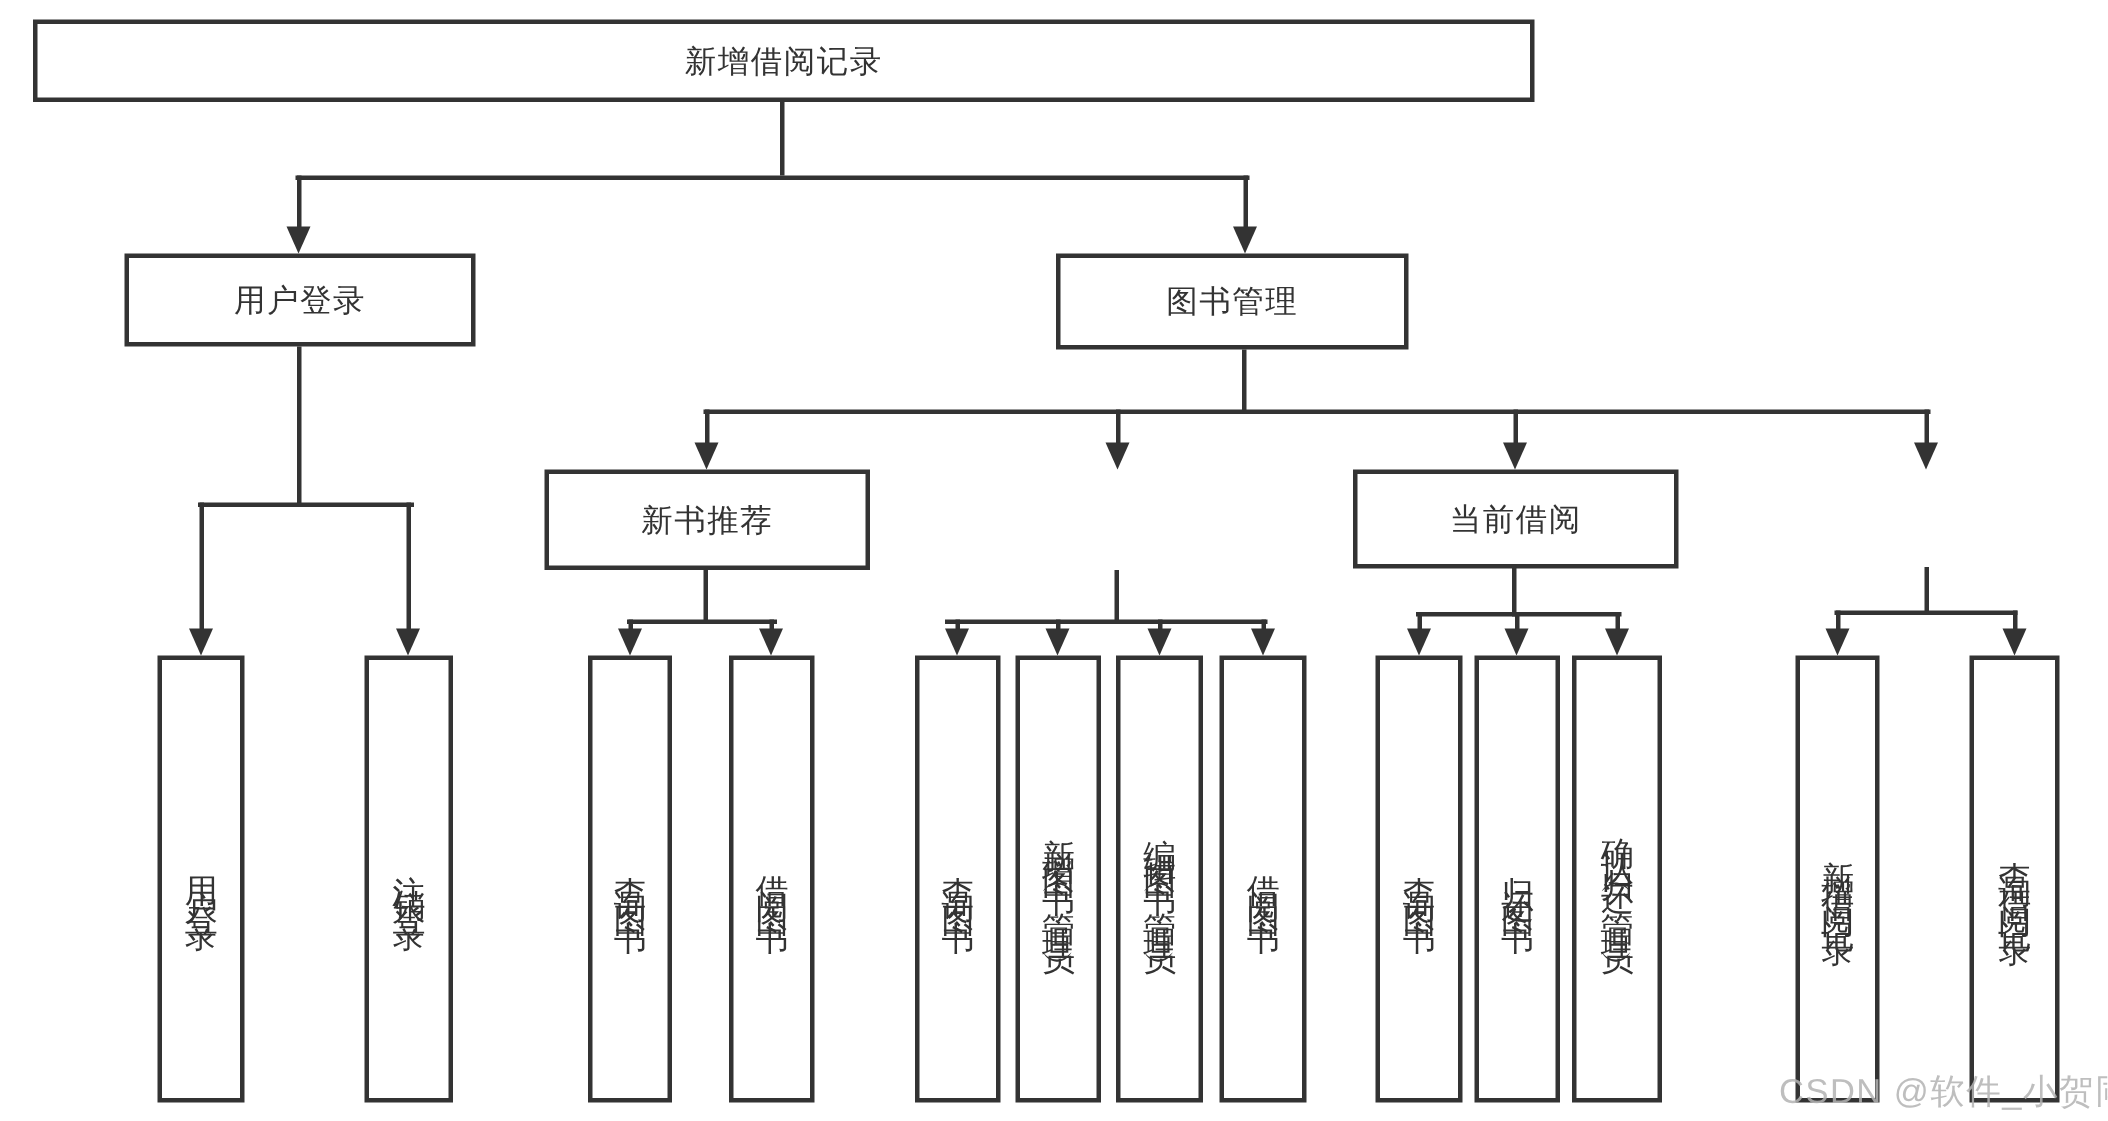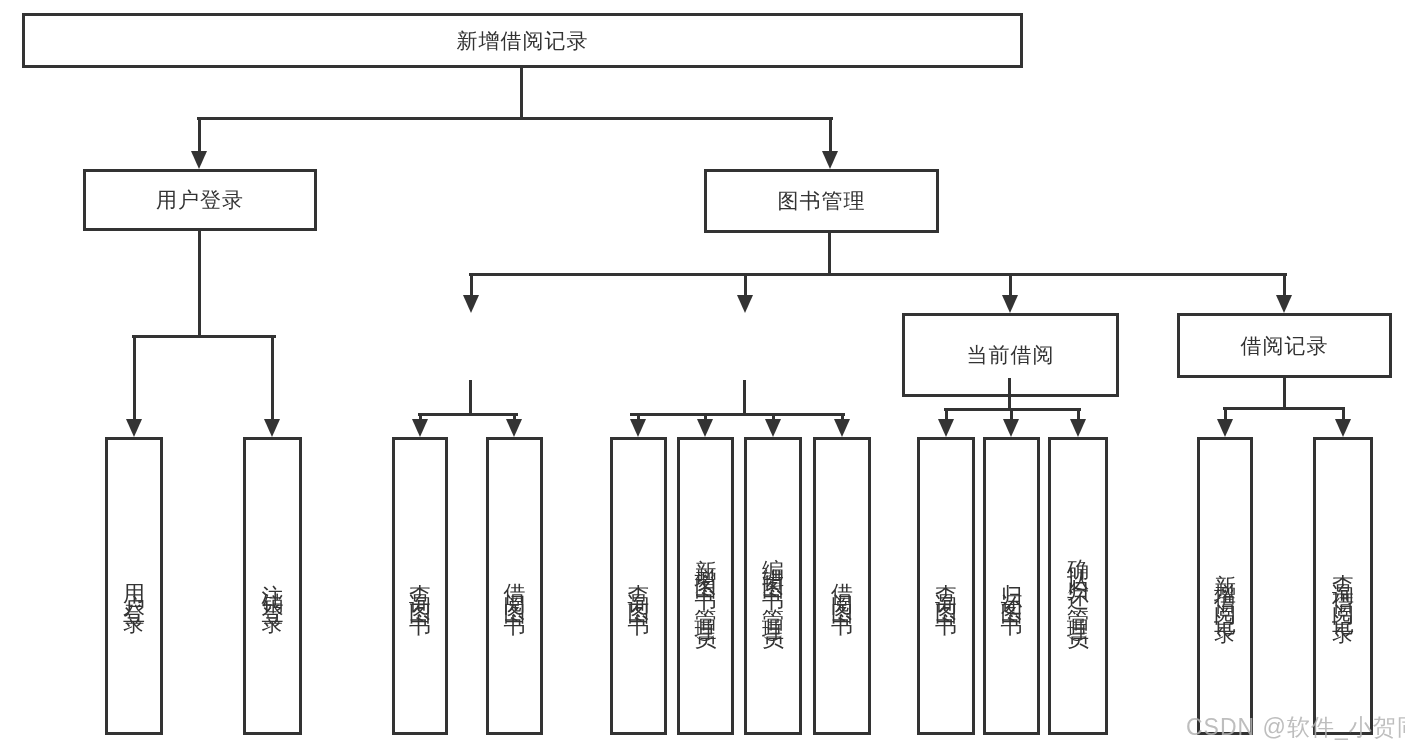--- a/index.html
+++ b/index.html
@@ -80,25 +80,25 @@
     <span>新增借阅记录</span>
   </div>
 
   <div class="node" style="left:83px; top:169px; width:234px; height:62px;">
     <span>用户登录</span>
   </div>
   <div class="node" style="left:704px; top:169px; width:235px; height:64px;">
     <span>图书管理</span>
   </div>
 
-  <div class="node" style="left:902px; top:313px; width:217px; height:84px;">
+  <div class="node" style="left:363px; top:313px; width:217px; height:67px;">
+    <span>新书推荐</span>
+  </div>
+  <div class="node" style="left:902px; top:313px; width:217px; height:66px;">
     <span>当前借阅</span>
-  </div>
-  <div class="node" style="left:1177px; top:313px; width:215px; height:65px;">
-    <span>借阅记录</span>
   </div>
 
   <div class="node vcol" style="left:105px; top:437px; width:58px; height:298px;">
     <span>用户登录</span>
   </div>
   <div class="node vcol" style="left:243px; top:437px; width:59px; height:298px;">
     <span>注销登录</span>
   </div>
 
   <div class="node vcol" style="left:392px; top:437px; width:56px; height:298px;">

